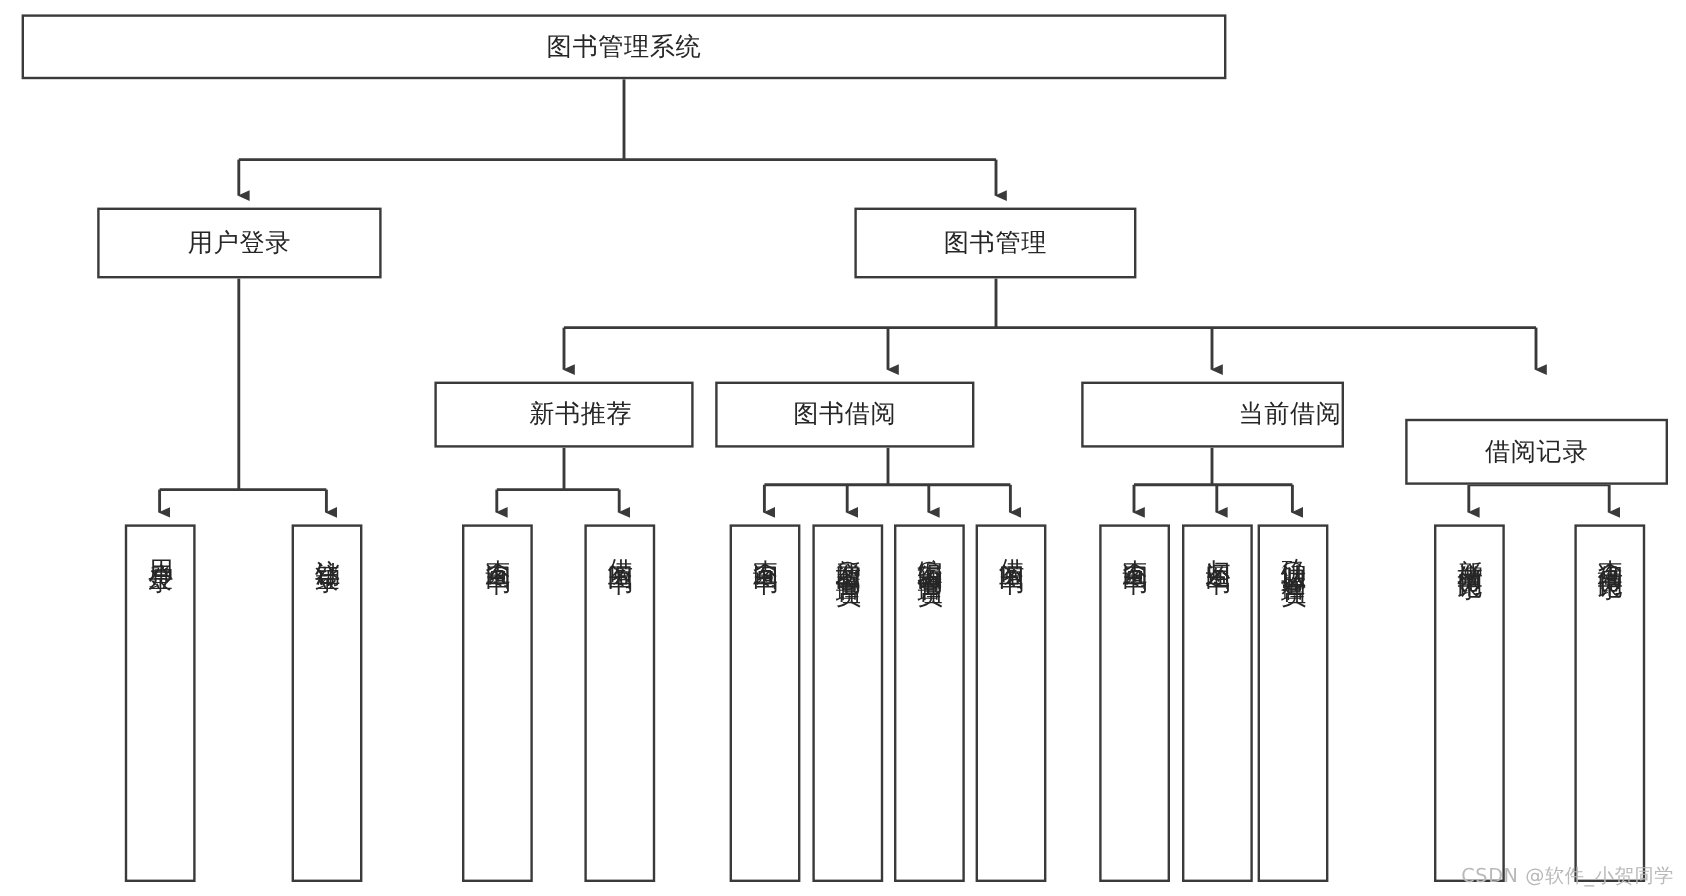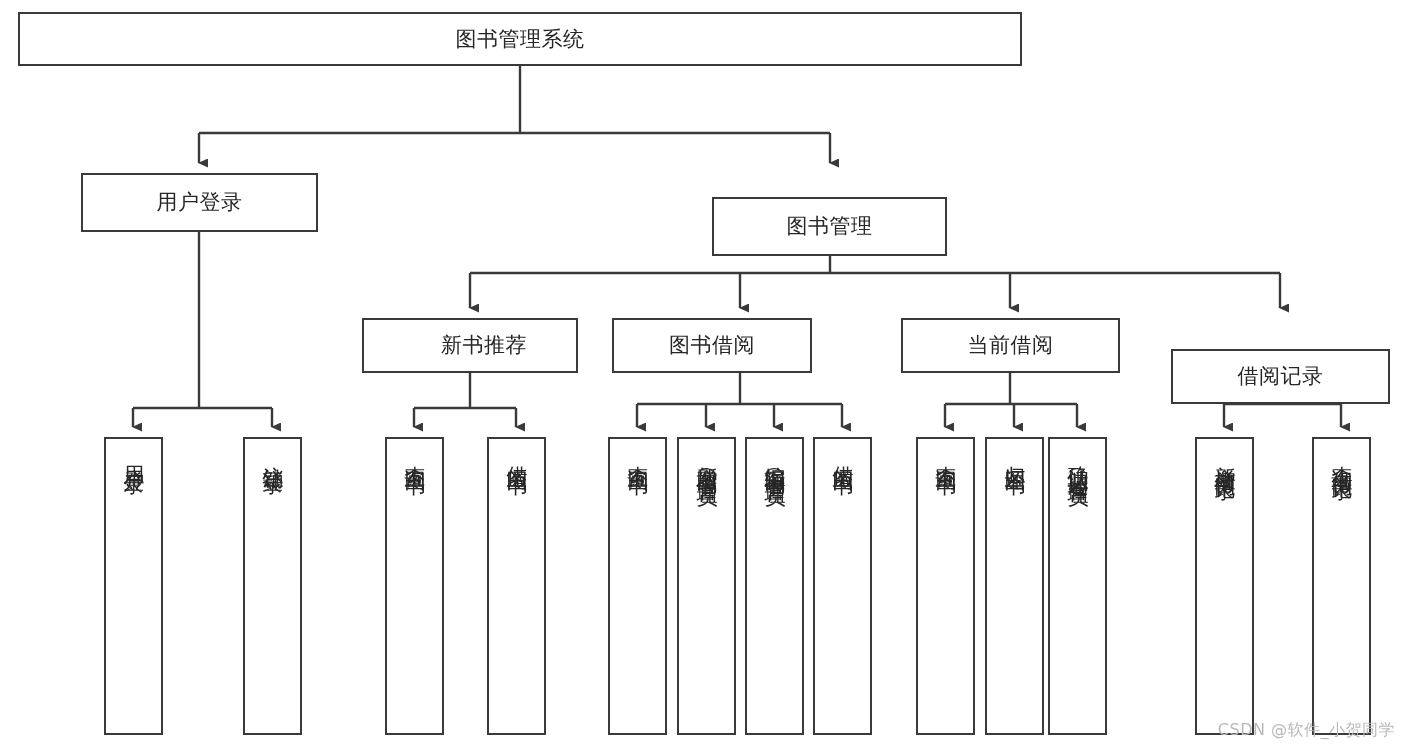--- a/index.html
+++ b/index.html
@@ -127,31 +127,31 @@
     </g>
   </svg>
 
   <div class="node horizontal" style="left:18px; top:12px; width:1004px; height:54px;">
     <span class="node-label">图书管理系统</span>
   </div>
 
   <div class="node horizontal" style="left:81px; top:173px; width:237px; height:59px;">
     <span class="node-label">用户登录</span>
   </div>
-  <div class="node horizontal" style="left:712px; top:173px; width:235px; height:59px;margin-top:24px;">
+  <div class="node horizontal" style="left:712px; top:173px; width:235px; height:59px;">
     <span class="node-label">图书管理</span>
   </div>
 
   <div class="node horizontal" style="left:362px; top:318px; width:216px; height:55px;padding-left:28px;">
     <span class="node-label">新书推荐</span>
   </div>
-  <div class="node horizontal" style="left:612px; top:318px; width:200px; height:55px;">
+  <div class="node horizontal" style="left:596px; top:318px; width:216px; height:55px;">
     <span class="node-label">图书借阅</span>
   </div>
-  <div class="node horizontal" style="left:901px; top:318px; width:219px; height:55px;">
+  <div class="node horizontal" style="left:901px; top:318px; width:219px; height:55px;justify-content:flex-end;">
     <span class="node-label">当前借阅</span>
   </div>
   <div class="node horizontal" style="left:1171px; top:318px; width:219px; height:55px;margin-top:31px;">
     <span class="node-label">借阅记录</span>
   </div>
 
   <div class="node vertical" style="left:104px; top:437px; width:59px; height:298px;">
     <span class="node-label">用户登录</span>
   </div>
   <div class="node vertical" style="left:243px; top:437px; width:59px; height:298px;">

